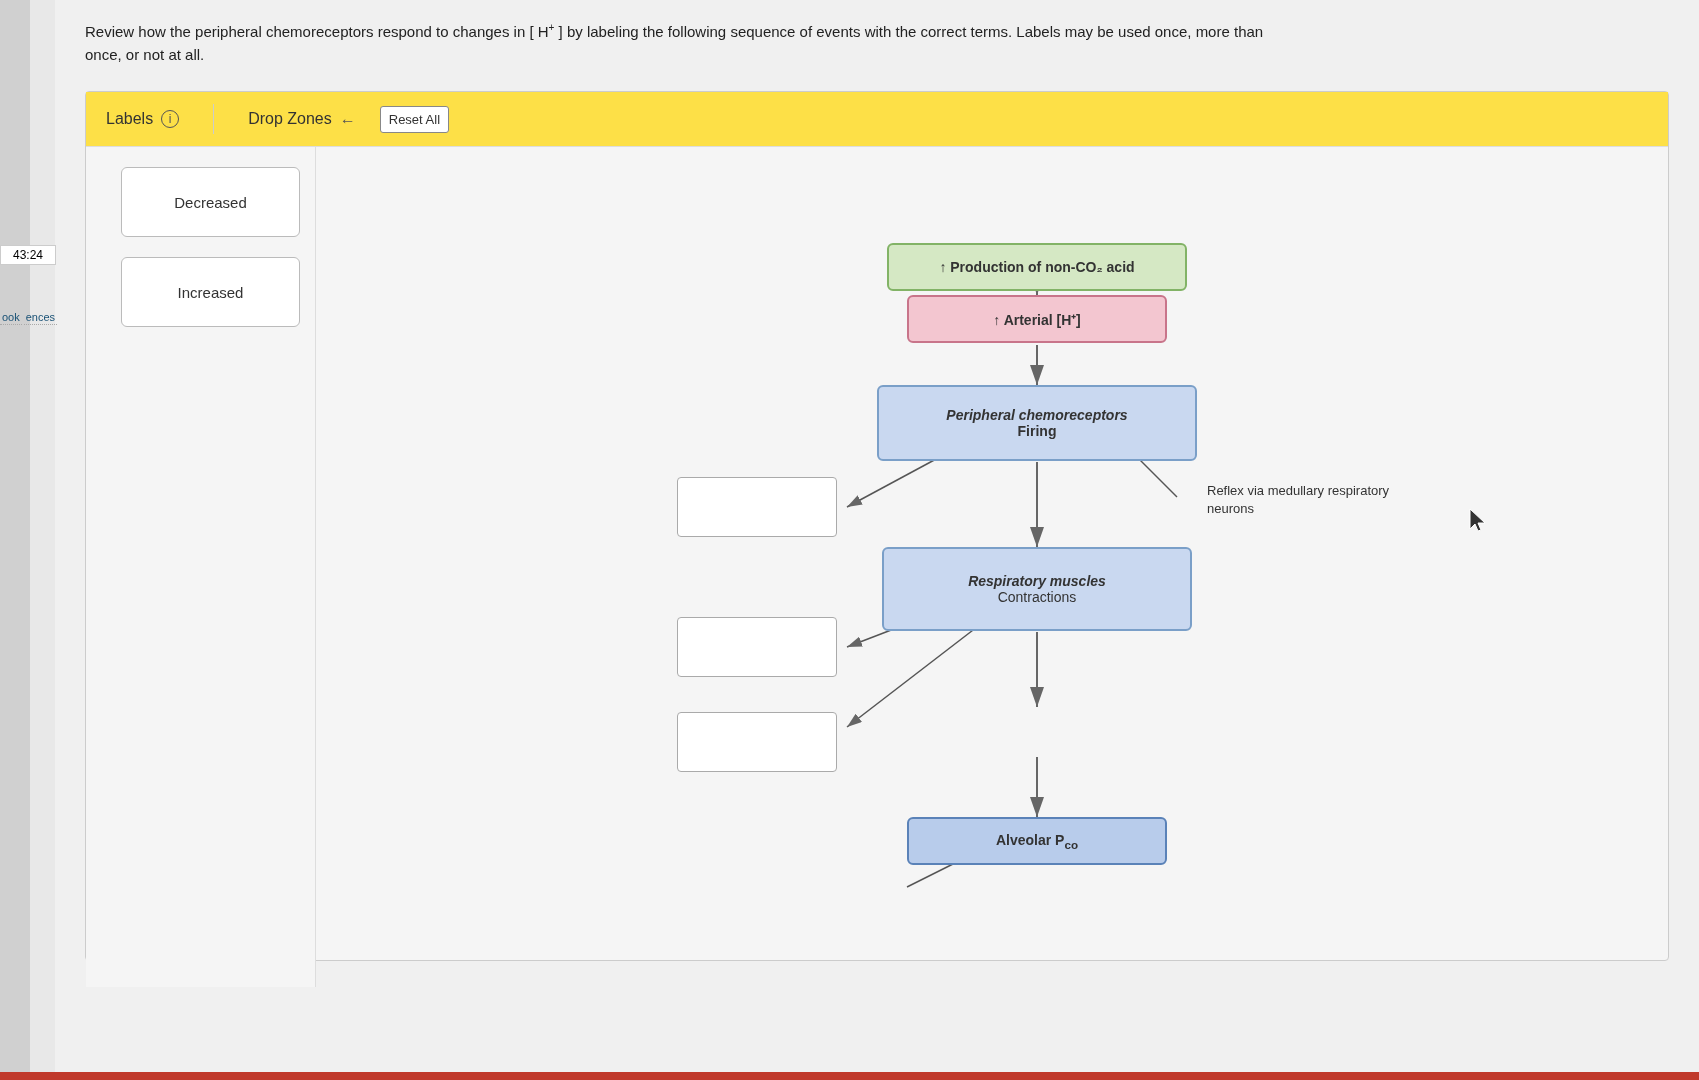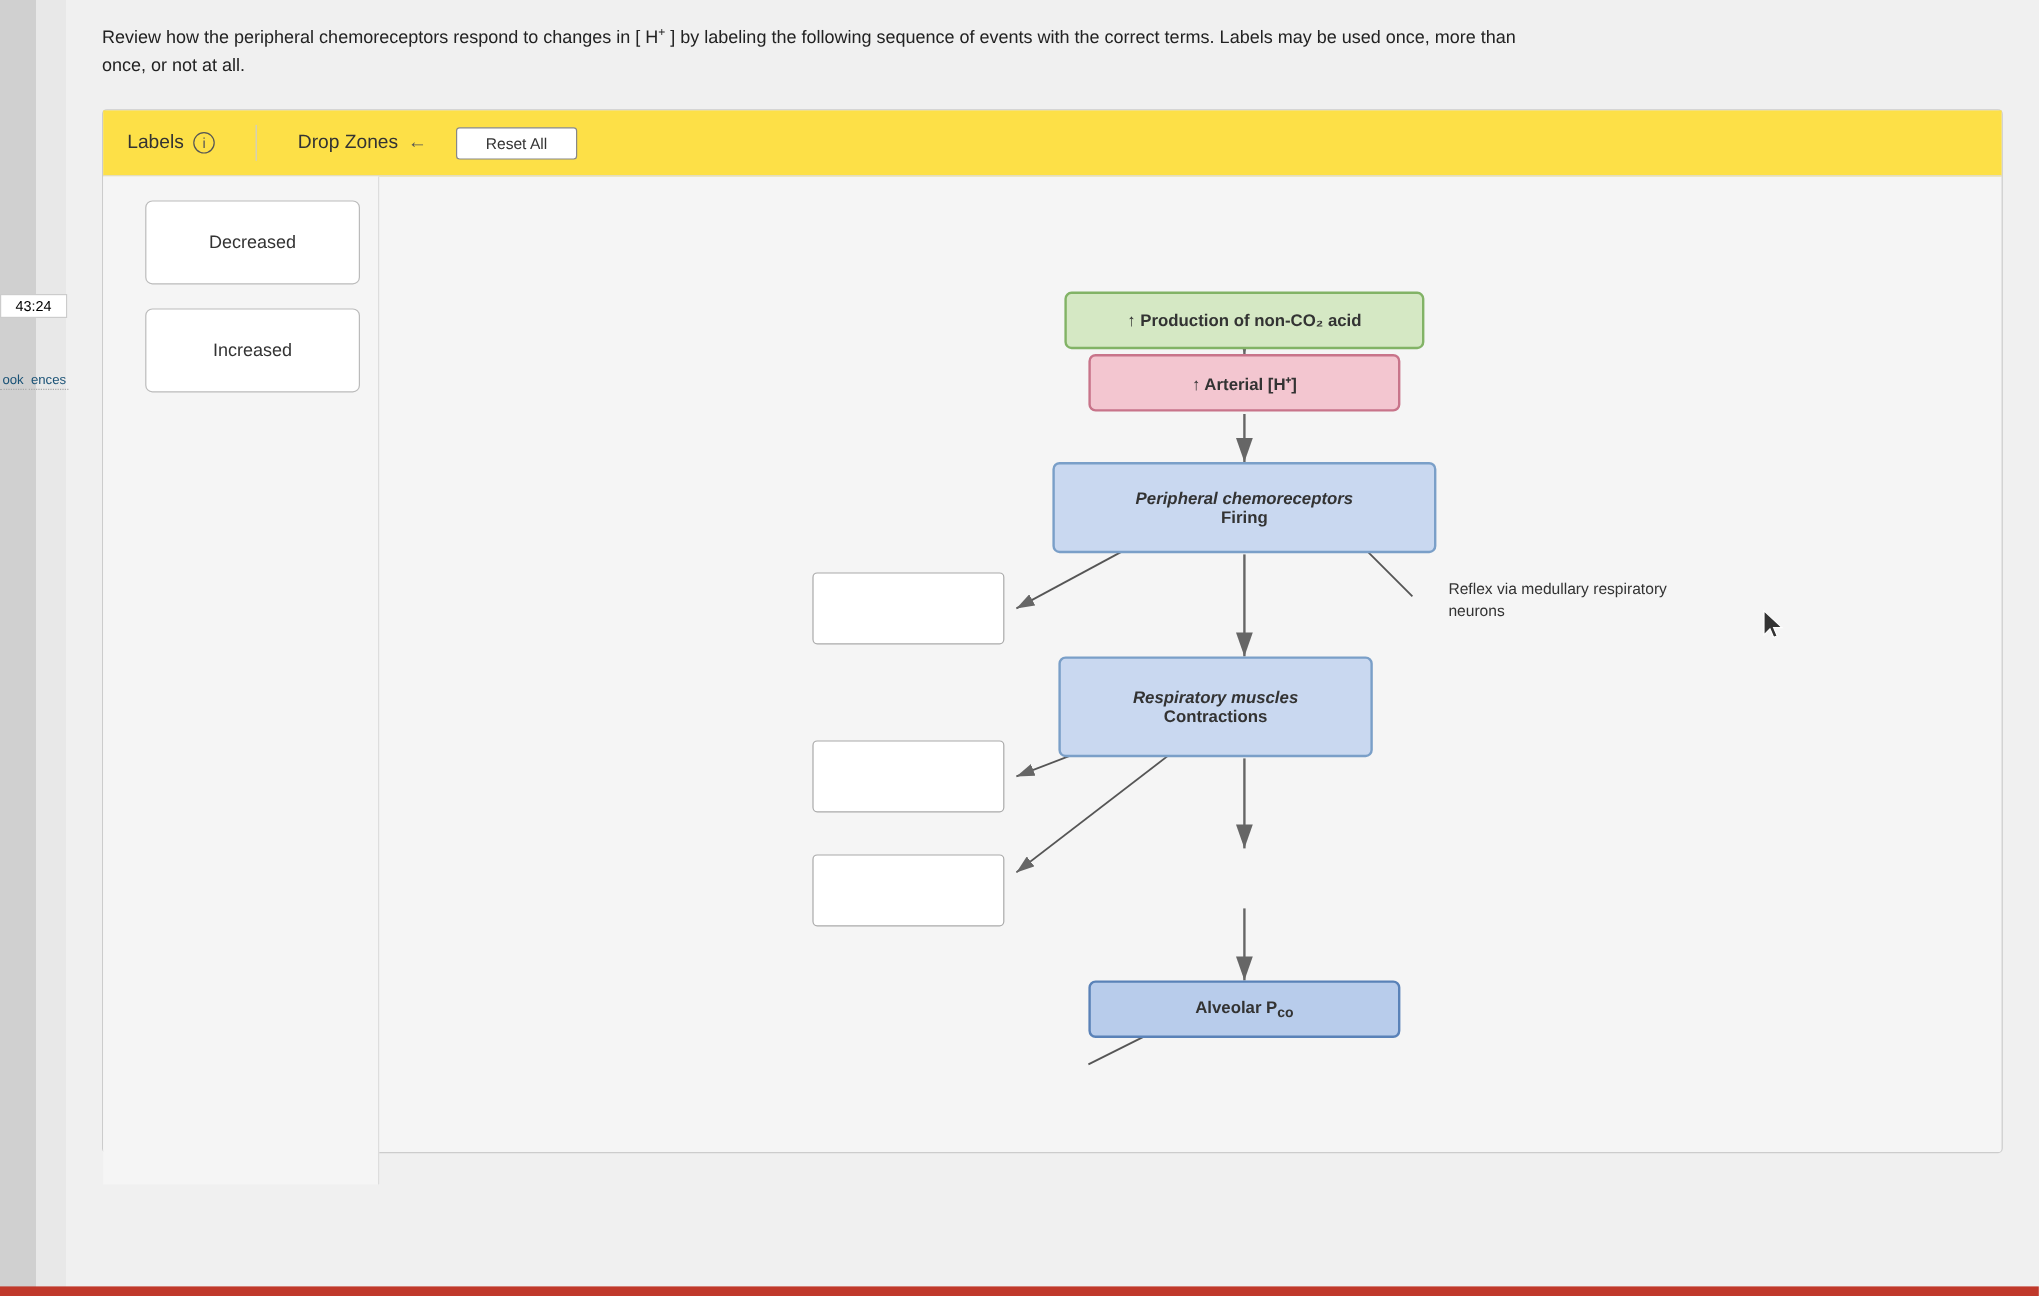--- a/index.html
+++ b/index.html
@@ -93,21 +93,21 @@
       cursor: pointer;
     }
     .back-arrow {
       font-size: 16px;
       color: #555;
       cursor: pointer;
     }
     .reset-btn {
       border: 1px solid #888;
       background: #fff;
-      padding: 5px 24px;
+      padding: 5px 8px;
       font-size: 13px;
       color: #333;
       border-radius: 3px;
       cursor: pointer;
     }
     .divider-v {
       width: 1px;
       height: 30px;
       background: #ccc;
       margin: 0 10px;
@@ -286,24 +286,24 @@
             <div>
               <div style="font-style:italic; font-weight:600;">Peripheral chemoreceptors</div>
               <div style="font-style:normal; font-weight:600;">Firing</div>
             </div>
           </div>
 
           <div style="position:absolute; left:590px; top:315px; width:200px; font-size:13px; color:#333; line-height:1.4;">
             <span>Reflex via medullary respiratory neurons</span>
           </div>
 
-          <div style="position:absolute; left:265px; top:380px; width:262px; height:84px;" class="flow-box flow-box-blue">
+          <div style="position:absolute; left:265px; top:380px; width:310px; height:84px;" class="flow-box flow-box-blue">
             <div>
               <div style="font-style:italic; font-weight:600;">Respiratory muscles</div>
-              <div style="font-style:normal; font-weight:700;">Contractions</div>
+              <div style="font-style:normal; font-weight:400;">Contractions</div>
             </div>
           </div>
 
 
           <div style="position:absolute; left:290px; top:650px; width:260px; height:48px;" class="flow-box flow-box-blue-dark">
             <span>Alveolar P<sub>co</sub></span>
           </div>
 
           <div style="position:absolute; left:60px; top:310px; width:160px; height:60px;" class="drop-zone-box"></div>
 

